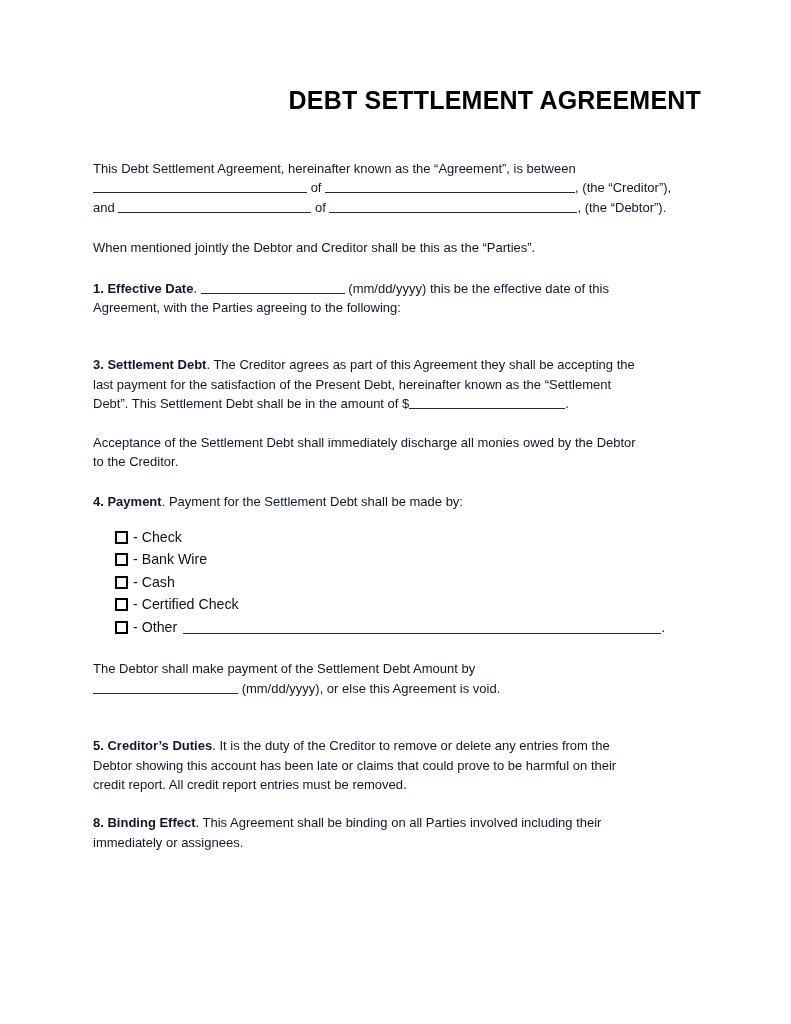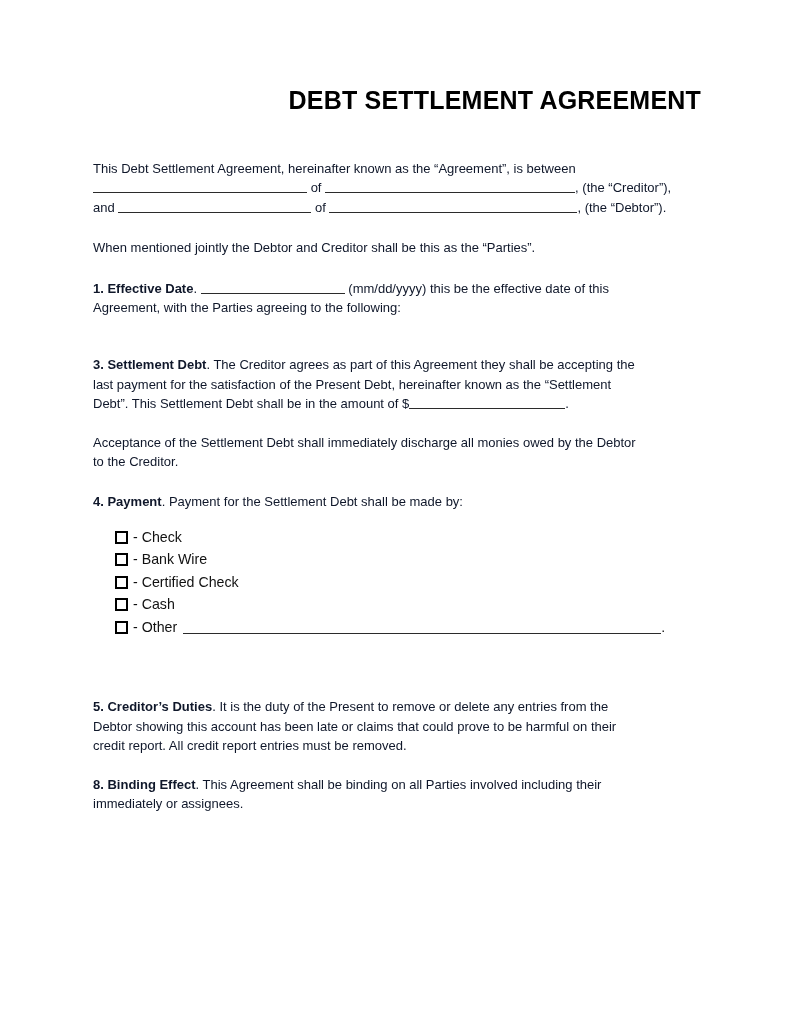--- a/index.html
+++ b/index.html
@@ -163,44 +163,49 @@
       <li class="choice">
         <span class="checkbox"></span>
         <span class="choice-label">- Check</span>
       </li>
       <li class="choice">
         <span class="checkbox"></span>
         <span class="choice-label">- Bank Wire</span>
       </li>
       <li class="choice">
         <span class="checkbox"></span>
+        <span class="choice-label">- Cash</span>
+      </li>
+      <li class="choice">
+        <span class="checkbox"></span>
         <span class="choice-label">- Certified Check</span>
-      </li>
-      <li class="choice">
-        <span class="checkbox"></span>
-        <span class="choice-label">- Cash</span>
       </li>
       <li class="choice">
         <span class="checkbox"></span>
         <span class="choice-label">- Other</span>
         <span class="choice-rule w-other"></span>
         <span>.</span>
       </li>
     </ul>
 
     <div class="gap-l"></div>
 
-
-    <div class="gap-m"></div>
-
-
-    <div class="gap-m"></div>
-
-    <p class="para">
-      <b>5. Creditor’s Duties</b><span>. It is the duty of the Present to remove or delete any entries from the</span><br>
+    <p class="para">
+      <span>The Debtor shall make payment of the Settlement Debt Amount by</span><br>
+      <span class="blank w-paydate"></span>
+      <span>(mm/dd/yyyy), or else this Agreement is void.</span>
+    </p>
+
+    <div class="gap-m"></div>
+
+
+    <div class="gap-m"></div>
+
+    <p class="para">
+      <b>5. Creditor’s Duties</b><span>. It is the duty of the Creditor to remove or delete any entries from the</span><br>
       <span>Debtor showing this account has been late or claims that could prove to be harmful on their</span><br>
       <span>credit report. All credit report entries must be removed.</span>
     </p>
 
     <div class="gap-m"></div>
 
     <p class="para">
       <b>8. Binding Effect</b><span>. This Agreement shall be binding on all Parties involved including their</span><br>
       <span>immediately or assignees.</span>
     </p>

